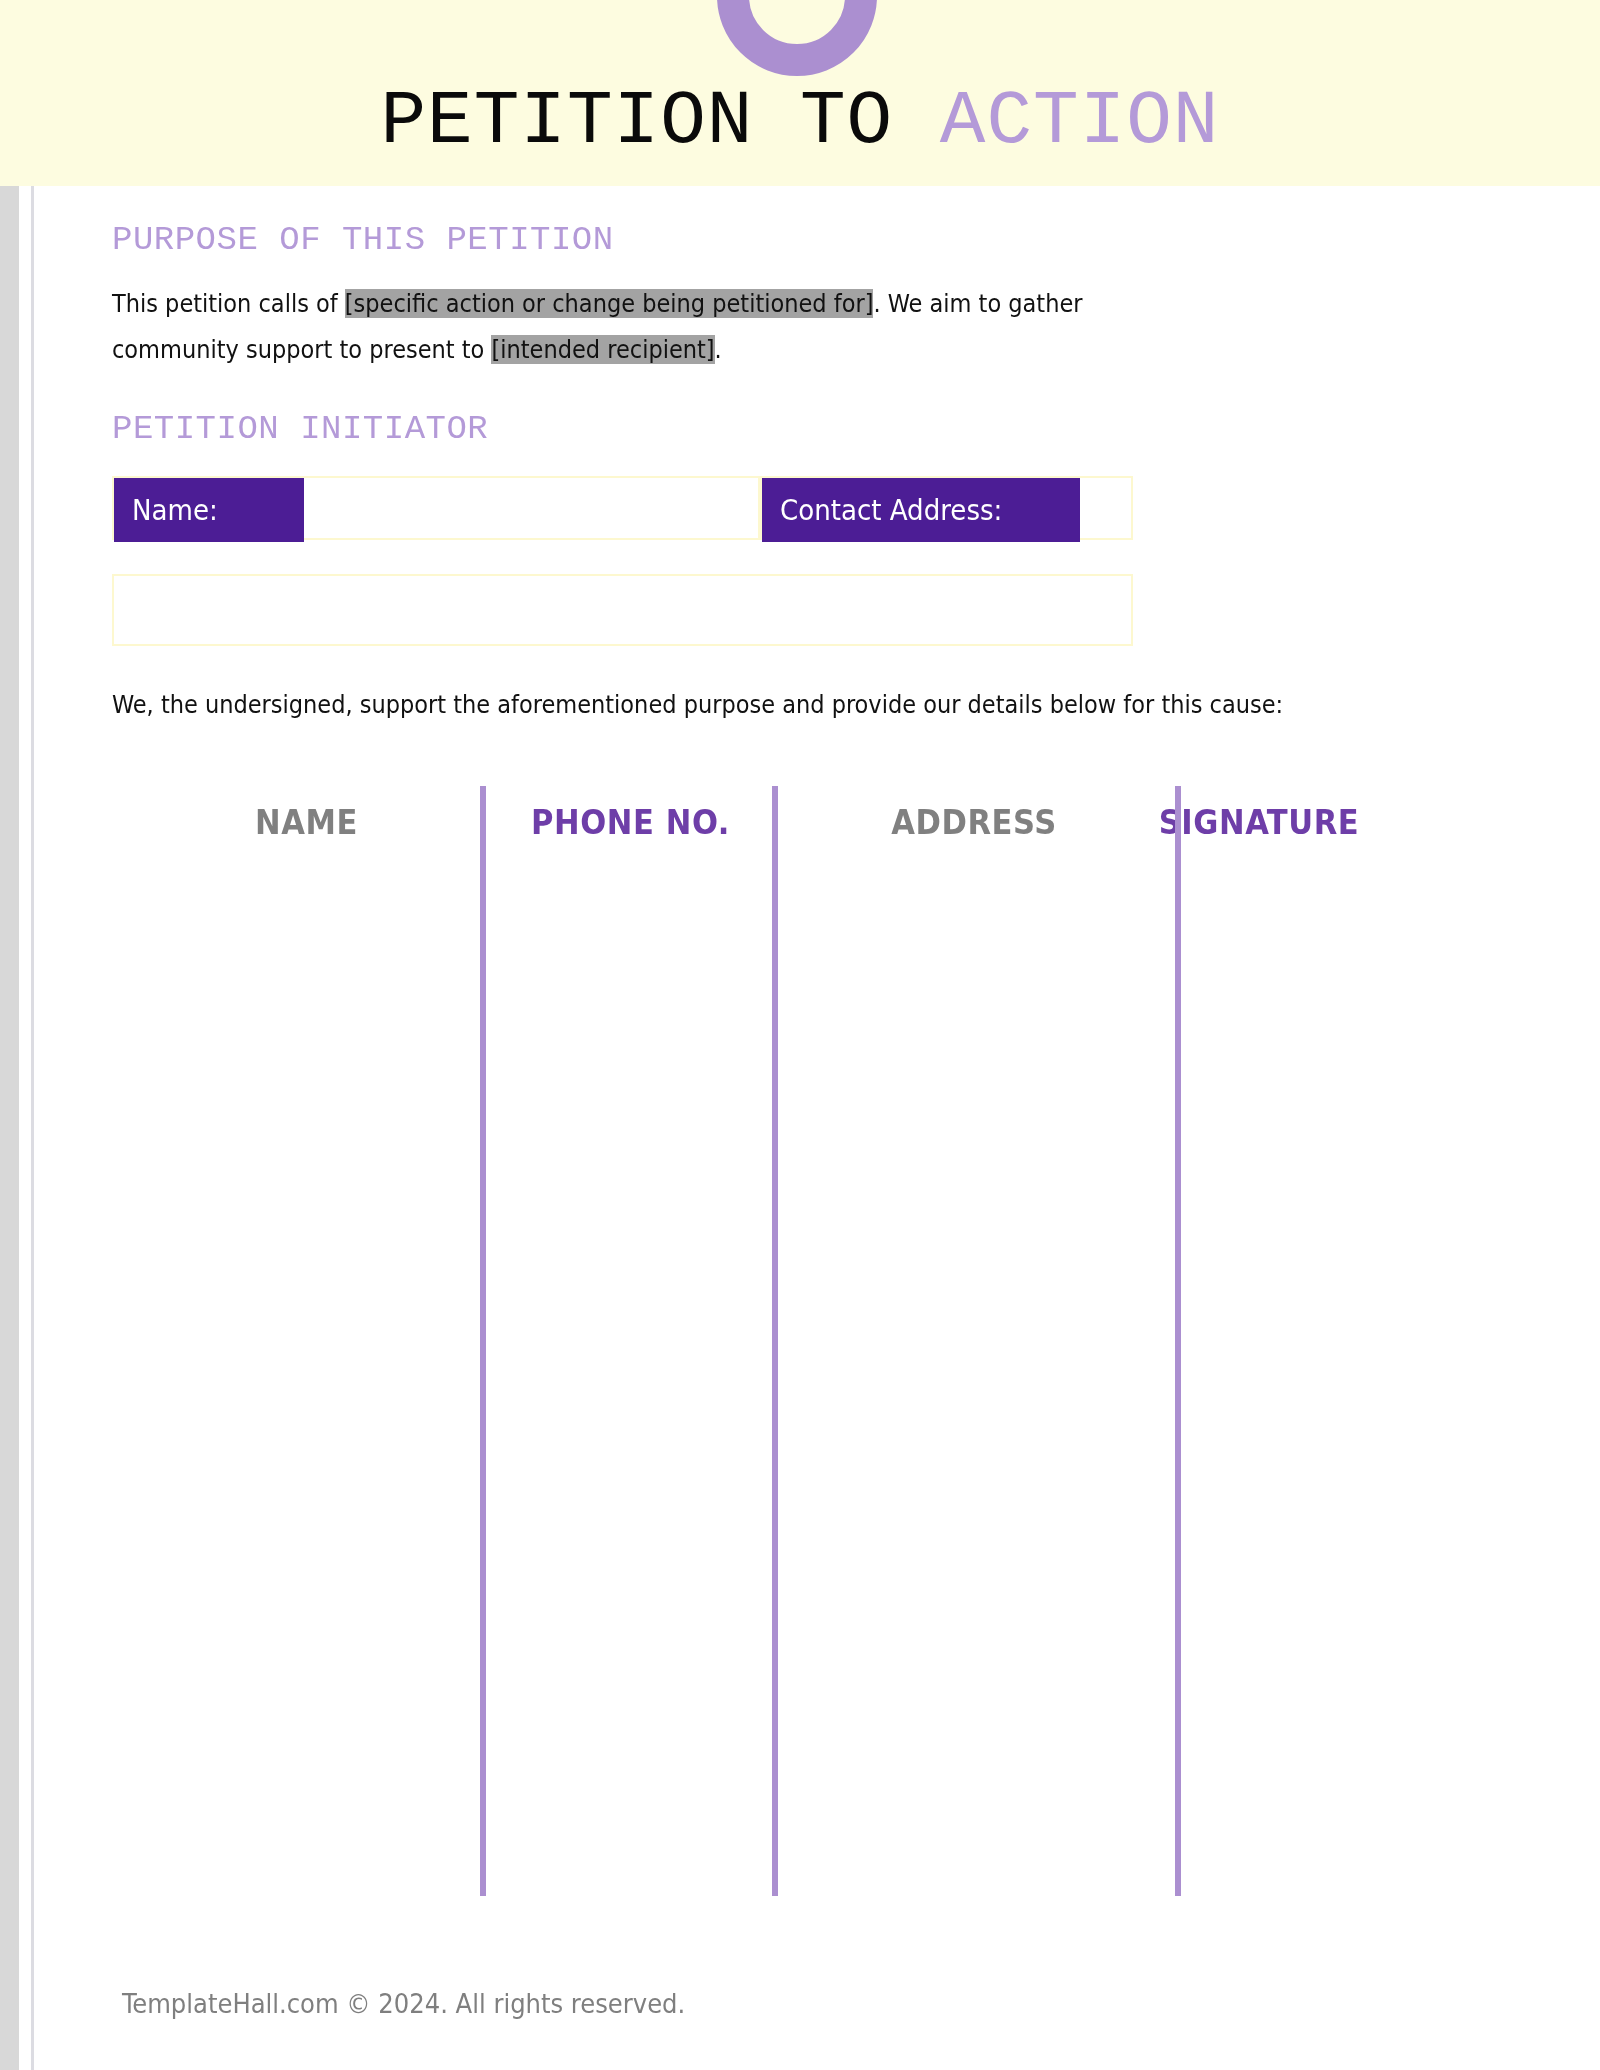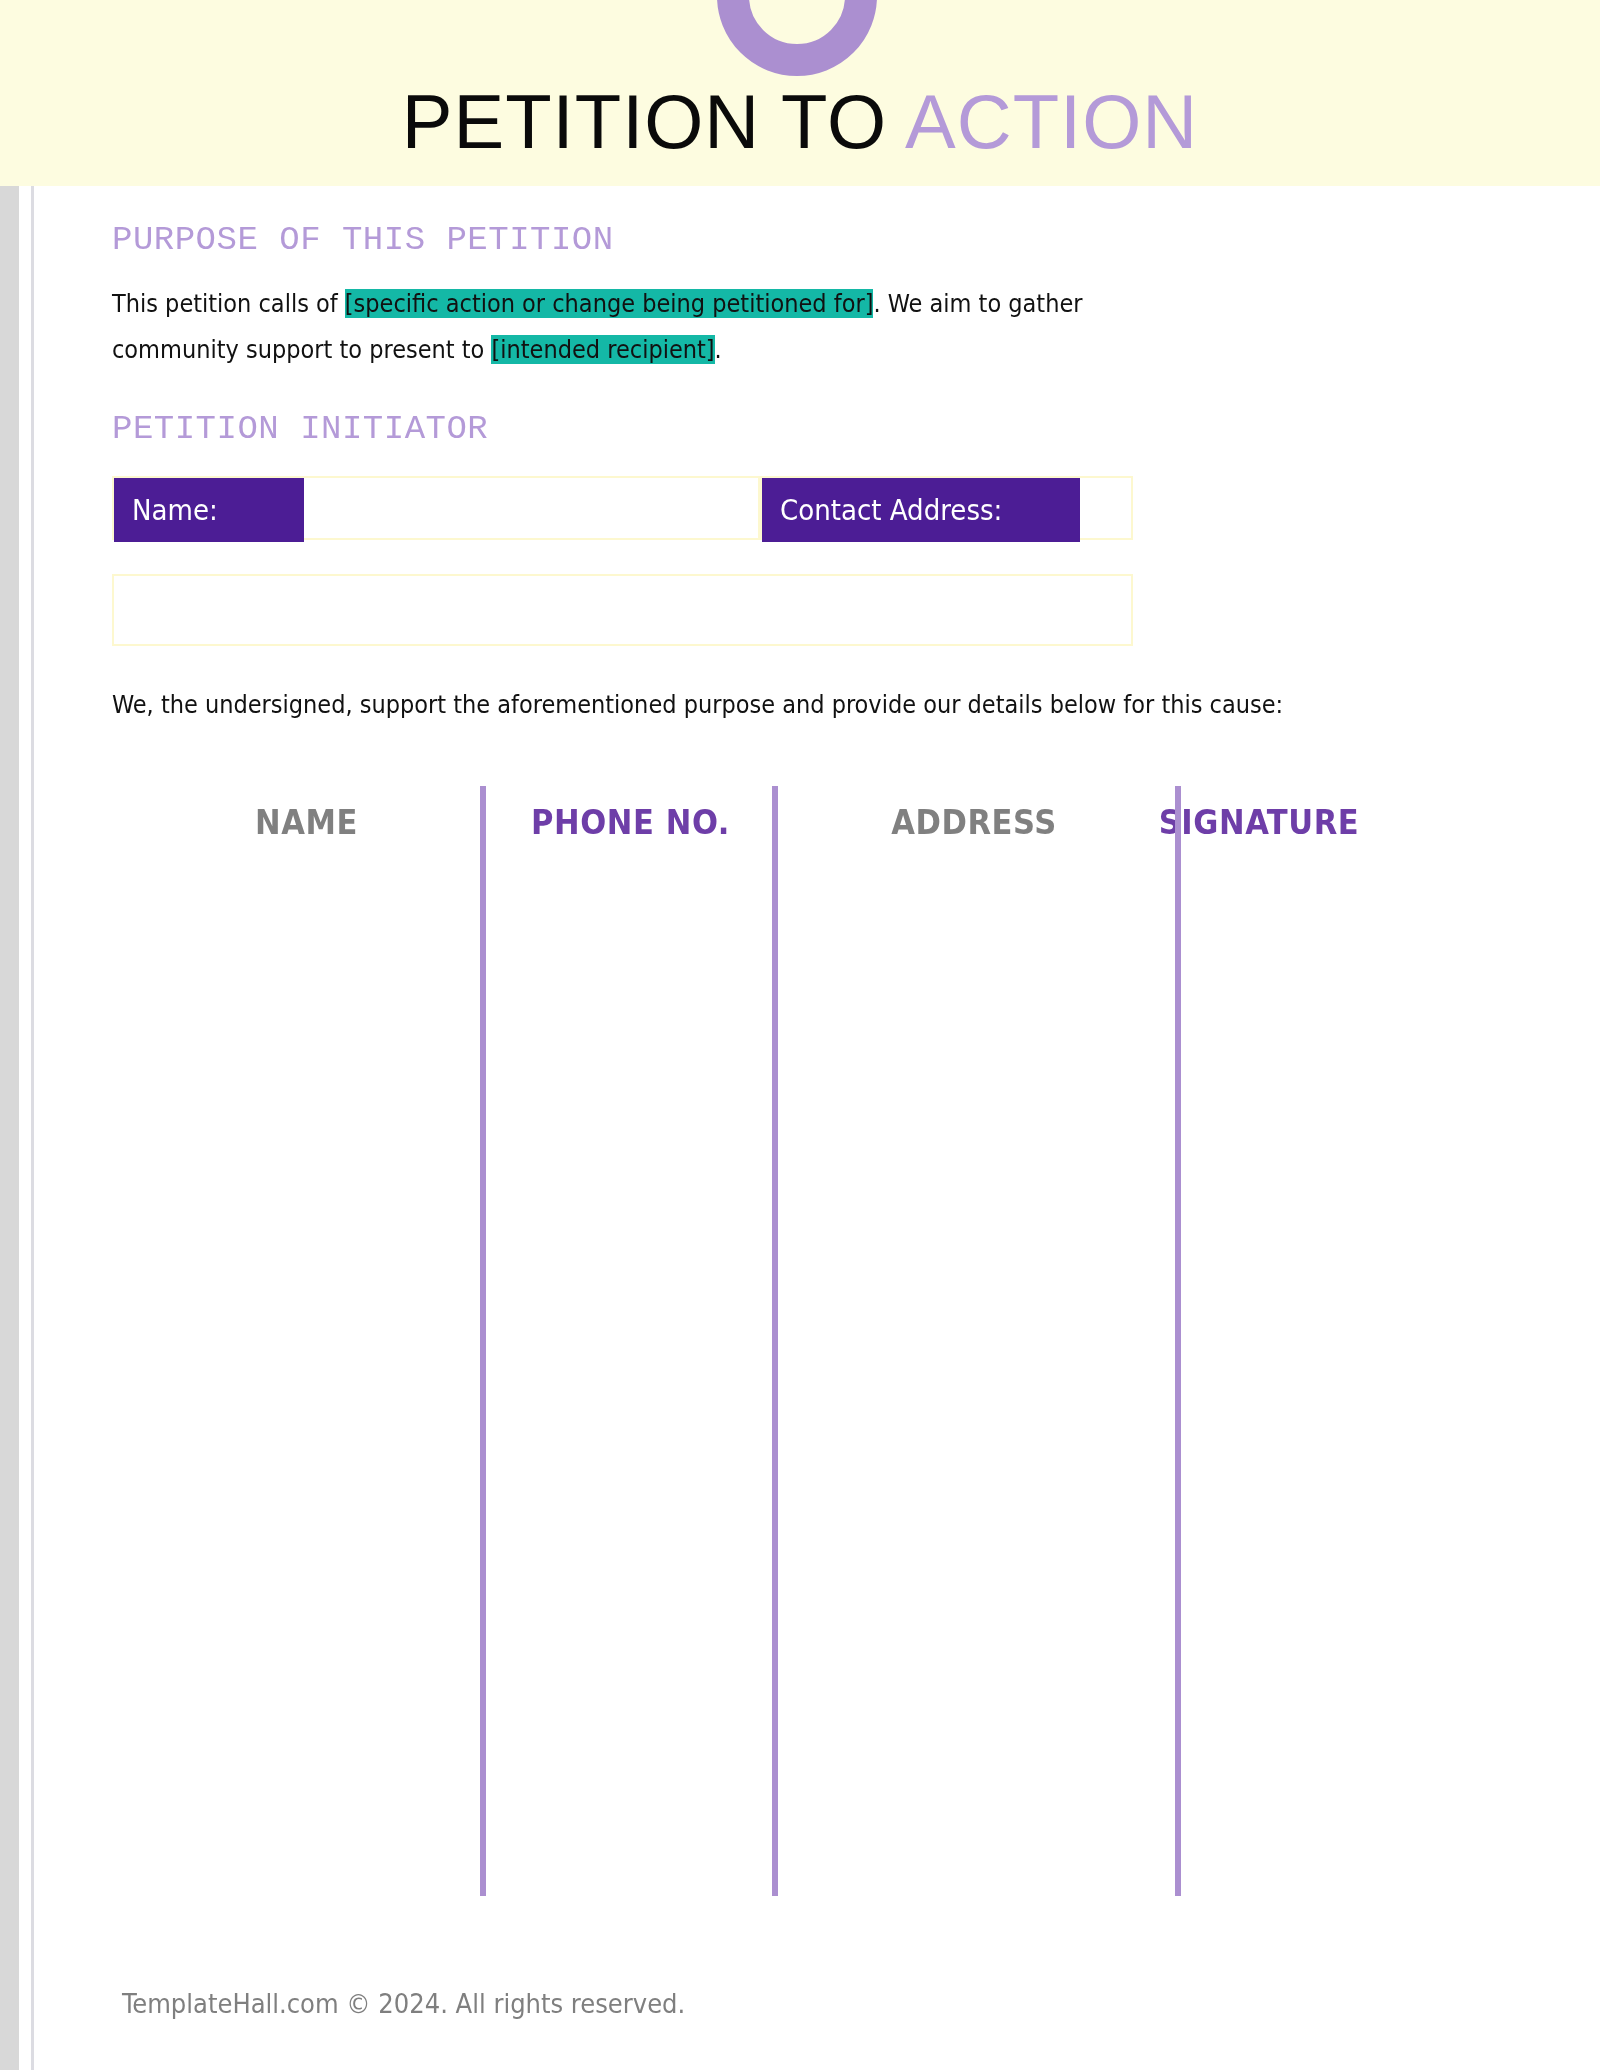--- a/index.html
+++ b/index.html
@@ -31,21 +31,21 @@
     position:absolute;left:717px;top:-84px;
     width:160px;height:160px;
     border-radius:50%;
     border:32px solid #ab8fd0;
     box-sizing:border-box;
     
   }
   #doc-title{
     position:absolute;left:0;top:84px;width:1600px;
     text-align:center;
-    font-family:Liberation Sans, sans-serif;
+    font-family:Liberation Mono, monospace;
     font-size:76px;
     font-weight:400;
     letter-spacing:1px;
     white-space:nowrap;
     line-height:1;
   }
   #doc-title .t-dark{color:#0a0a0a;}
   #doc-title .t-accent{color:#b49ad8;}
 
   
@@ -66,21 +66,21 @@
   #heading-purpose{left:78px;top:35px;}
   #heading-initiator{left:78px;top:224px;}
 
   #purpose-paragraph{
     position:absolute;left:78px;top:95px;width:1040px;
     font-family:"Liberation Sans Narrow","DejaVu Sans Condensed","Liberation Sans",sans-serif;
     font-size:25px;
     line-height:46px;
     color:#111111;
   }
-  .ph{background:#14b8a6;}
+  .ph{background:#a3a3a3;}
 
   
   #initiator-row{
     position:absolute;left:78px;top:290px;width:1021px;height:64px;
   }
   .field-cell{
     position:absolute;top:0;height:64px;
     box-sizing:border-box;
     border:2px solid #fdf8cf;
     background:#ffffff;

